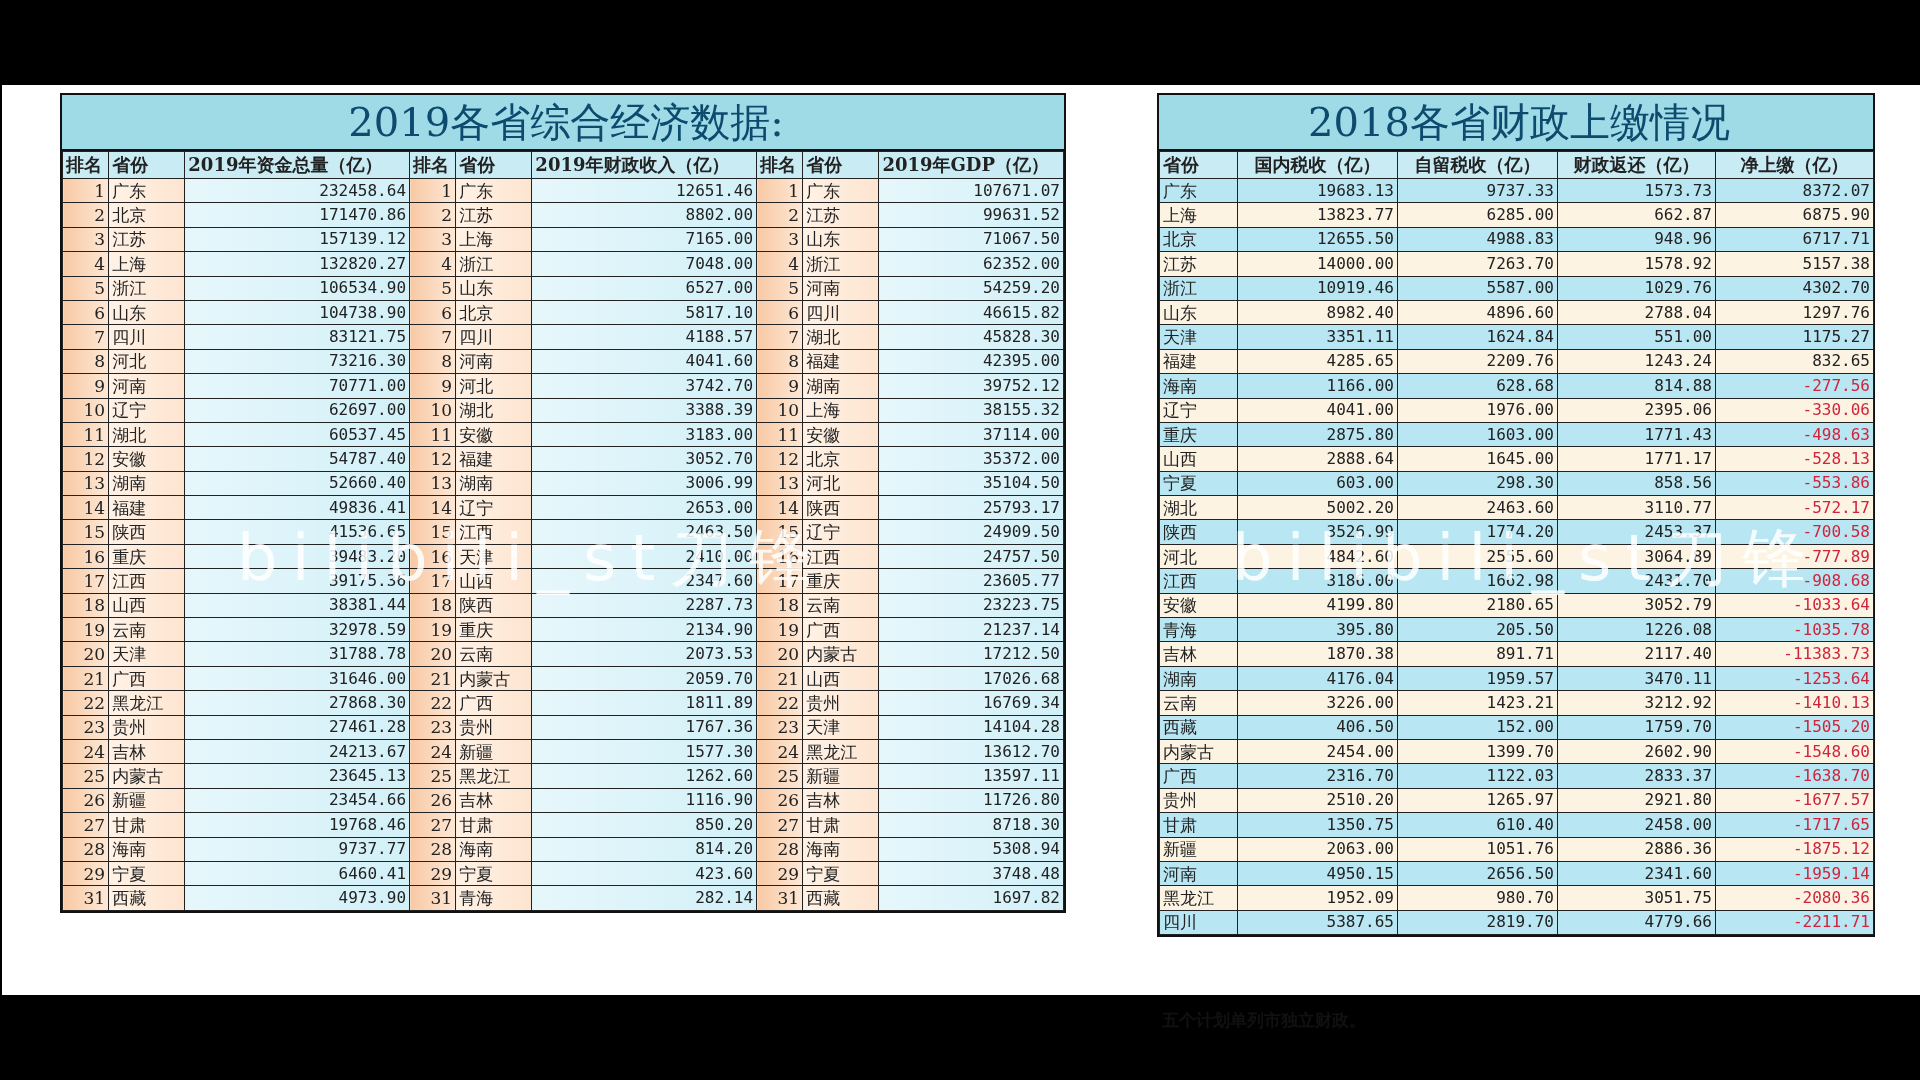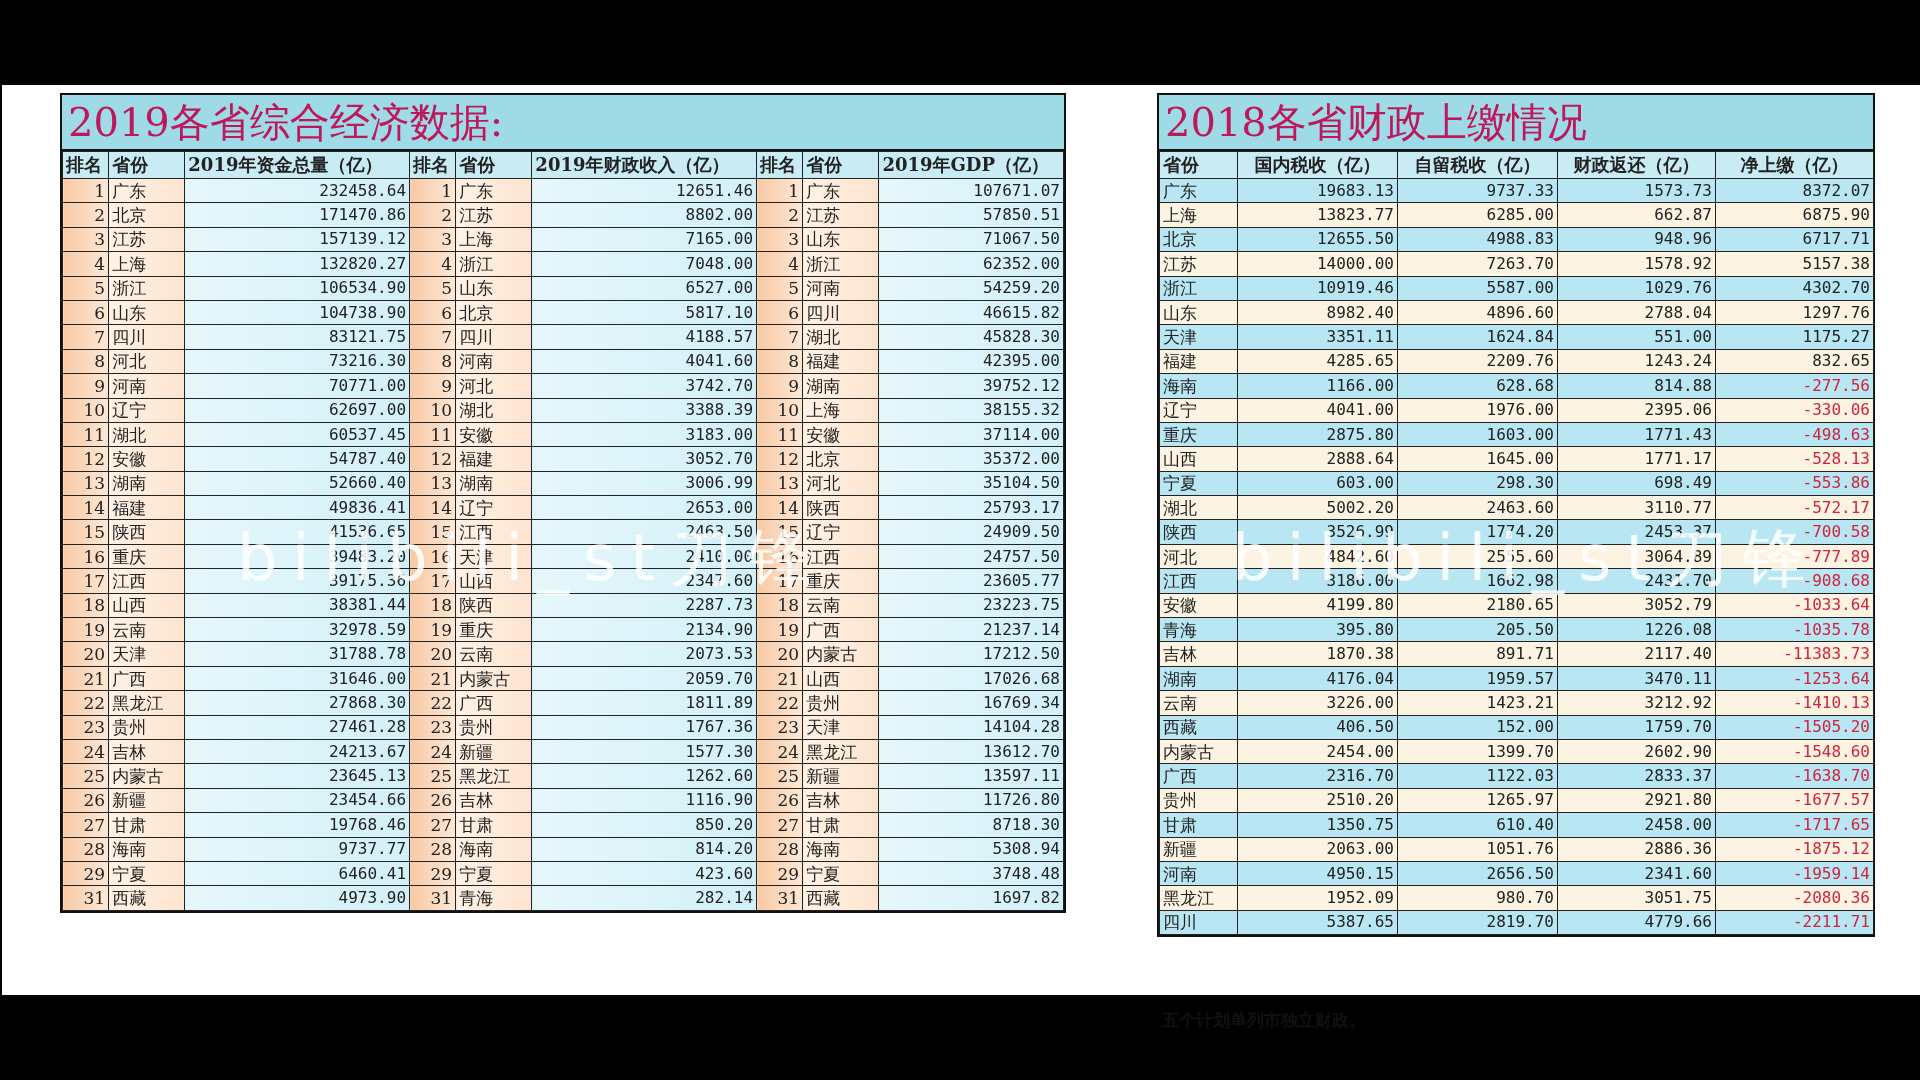--- a/index.html
+++ b/index.html
@@ -3,21 +3,21 @@
 <meta charset="utf-8">
 <style>
   html, body { margin:0; padding:0; }
   body { width:1920px; height:1080px; background:#000; position:relative; overflow:hidden;
          font-family:"DejaVu Serif","Liberation Serif",serif; }
   .page { position:absolute; left:2px; top:85px; width:1918px; height:910px; background:#fff; }
   .tbl { position:absolute; border:2px solid #111; background:#fff; }
   .t-left { left:58px; top:8px; width:1002px; }
   .t-right { left:1155px; top:8px; width:714px; }
   .title { height:54px; background:#9fdbe6; border-bottom:2px solid #111; font-size:40px; line-height:54px;
-           padding-left:6px; color:#be185d; white-space:nowrap; }
+           padding-left:6px; color:#0c4a6e; white-space:nowrap;text-align:center; }
   table { border-collapse:collapse; width:100%; table-layout:fixed;padding-left:7px; }
   th, td { border:1px solid #222; height:23.4px; padding:0 3px; font-size:17px; line-height:22px;
            white-space:nowrap; overflow:hidden; color:#222; }
   th { background:#c9ecf4; font-weight:bold; text-align:left; font-size:18px; height:26px; }
   td.rank { background:linear-gradient(90deg,#f8c9a4,#fde8d6); text-align:right; }
   td.prov { background:linear-gradient(90deg,#fff2e6,#fde4cf); text-align:left; }
   td.num { background:linear-gradient(90deg,#e6f7fb,#d2f0f8); text-align:right; font-family:"DejaVu Sans Mono","Liberation Mono",monospace; font-size:16px; }
   .t-right td { text-align:right; font-family:"DejaVu Sans Mono","Liberation Mono",monospace; font-size:16px; }
   .t-right td.p { text-align:left; font-family:"DejaVu Serif","Liberation Serif",serif; font-size:17px; }
   .t-right tr.blue td { background:#b8e6f3; }
@@ -72,21 +72,21 @@
           </tr>
           <tr>
             <td class="rank">2</td>
             <td class="prov">北京</td>
             <td class="num">171470.86</td>
             <td class="rank">2</td>
             <td class="prov">江苏</td>
             <td class="num">8802.00</td>
             <td class="rank">2</td>
             <td class="prov">江苏</td>
-            <td class="num">57850.51</td>
+            <td class="num">99631.52</td>
           </tr>
           <tr>
             <td class="rank">3</td>
             <td class="prov">江苏</td>
             <td class="num">157139.12</td>
             <td class="rank">3</td>
             <td class="prov">上海</td>
             <td class="num">7165.00</td>
             <td class="rank">3</td>
             <td class="prov">山东</td>
@@ -494,21 +494,21 @@
             <td class="p">山西</td>
             <td>2888.64</td>
             <td>1645.00</td>
             <td>1771.17</td>
             <td class="neg">-528.13</td>
           </tr>
           <tr class="blue">
             <td class="p">宁夏</td>
             <td>603.00</td>
             <td>298.30</td>
-            <td>698.49</td>
+            <td>858.56</td>
             <td class="neg">-553.86</td>
           </tr>
           <tr class="cream">
             <td class="p">湖北</td>
             <td>5002.20</td>
             <td>2463.60</td>
             <td>3110.77</td>
             <td class="neg">-572.17</td>
           </tr>
           <tr class="blue">

